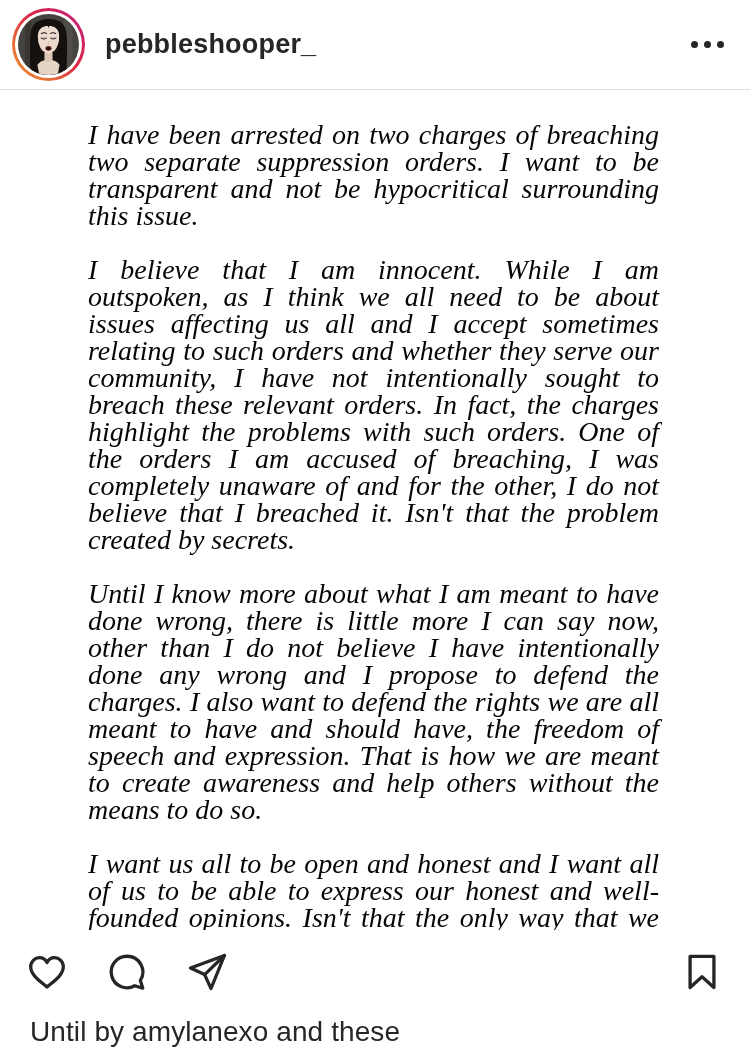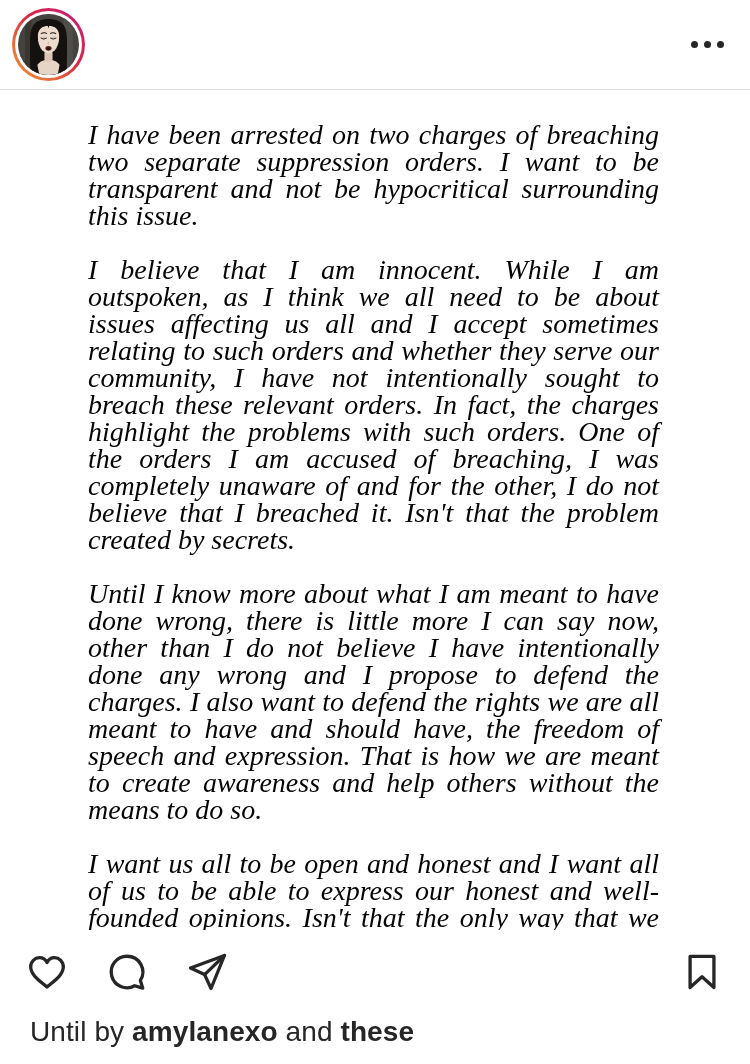--- a/index.html
+++ b/index.html
@@ -93,21 +93,21 @@
   .action-btn svg { width: 44px; height: 44px; stroke: #262626; fill: none; stroke-width: 1.8; stroke-linejoin: round; stroke-linecap: round; }
   .save-btn { margin-left: auto; margin-right: 0; }
 
   
   .liked-row {
     padding: 8px 30px 0 30px;
     font-size: 28px;
     color: #262626;
     letter-spacing: .1px;
   }
-  .liked-row .bold { font-weight: 700; cursor: pointer; }
+  .liked-row .bold { font-weight: 400; cursor: pointer; }
 </style>
 </head>
 <body>
 
 <div class="header">
   <div class="avatar-ring">
     <div class="avatar-gap">
       <span class="avatar-img">
         <svg viewBox="0 0 60 60">
           <rect width="60" height="60" fill="#45433f"></rect>
@@ -136,20 +136,21 @@
           <path d="M31.7 23.6 Q34.7 25.8 37.7 23.6" stroke="#241b14" stroke-width="0.9" fill="none"></path>
 
           <path d="M30 27 Q29.2 29 30 30.2" stroke="#c9ab95" stroke-width="0.8" fill="none"></path>
 
           <ellipse cx="30" cy="33.8" rx="3" ry="2.3" fill="#4e1f1a"></ellipse>
           <ellipse cx="30" cy="34.3" rx="1.6" ry="1.1" fill="#2a0f0c"></ellipse>
         </svg>
       </span>
     </div>
   </div>
+  <div class="username">pebbleshooper_</div>
   <div class="menu-btn">
     <i></i>
       <i></i>
       <i></i>
   </div>
 </div>
 
 <div class="post-image">
   <div class="statement">
     <p>I have been arrested on two charges of breaching two separate suppression orders. I want to be transparent and not be hypocritical surrounding this issue.</p>

